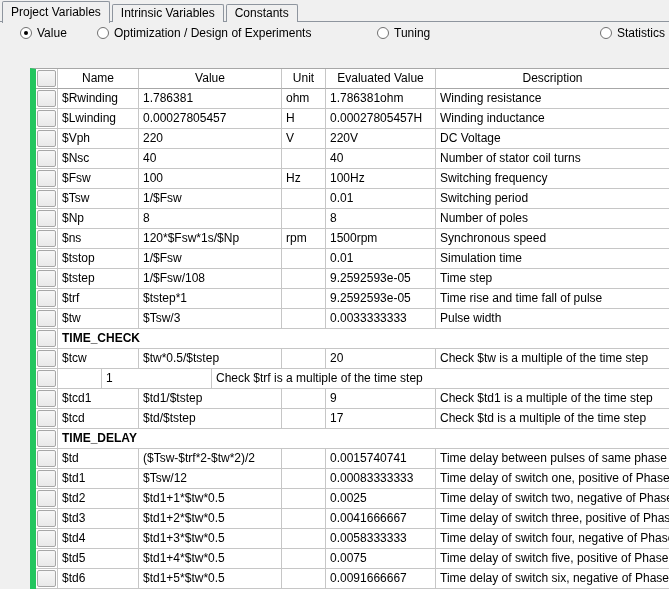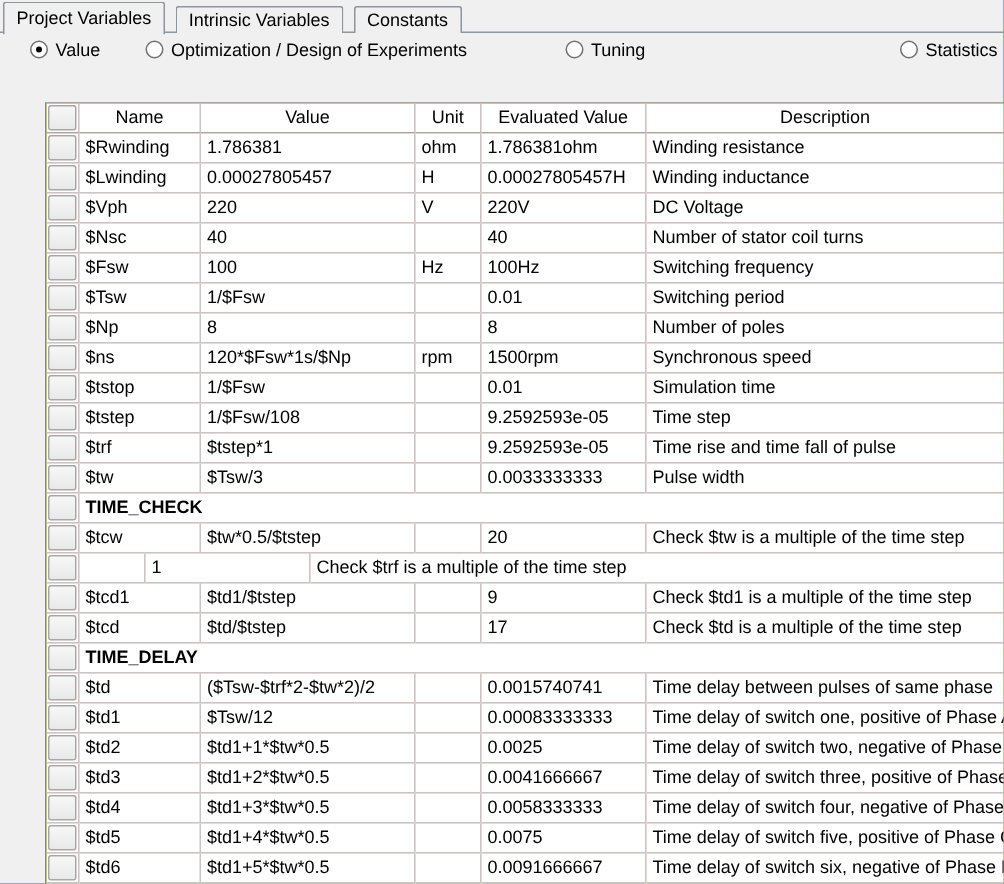--- a/index.html
+++ b/index.html
@@ -20,21 +20,21 @@
   }
   .tabline {
     position:absolute; top:21px; left:0; width:669px; height:0;
     border-top:1px solid #8e959e; z-index:1;
   }
   .tab {
     height:18px; line-height:17px; padding:0 8px;
     background:#f0f0f0;
     border:1px solid #8e959e; border-bottom:none;
     border-radius:2px 2px 0 0;
-    margin-right:7px; white-space:nowrap; cursor:default;
+    margin-right:2px; white-space:nowrap; cursor:default;
     position:relative; z-index:2;
   }
   .tab.active {
     height:22px; line-height:20px; margin-bottom:-1px;
     z-index:4; font-weight:normal;
   }
 
   
   .radio-item {
     position:absolute; top:26px; height:14px;
@@ -45,22 +45,22 @@
     background:#fff; position:relative; flex:0 0 auto;
   }
   .rb.checked::after {
     content:""; position:absolute; left:3px; top:3px;
     width:4px; height:4px; border-radius:50%; background:#000;
   }
 
   
   .grid {
     position:absolute; left:30px; top:68px; width:639px;
-    border-top:1px solid #a7a7a7; border-left:1px solid #22c55e;
-    background:#c2410c;
+    border-top:1px solid #a7a7a7; border-left:6px solid #22c55e;
+    background:#0ea5e9;
   }
   .trow { display:flex; height:20px; }
   .cell {
     border-right:1px solid #c6c6c6; border-bottom:1px solid #c6c6c6;
     padding:0 4px; line-height:19px;
     white-space:nowrap; overflow:hidden; background:#fff;
   }
   .c-sel   { width:22px; padding:0; background:#fff; display:flex; align-items:center; justify-content:center; }
   .c-name  { width:81px; }
   .c-value { width:143px; }

